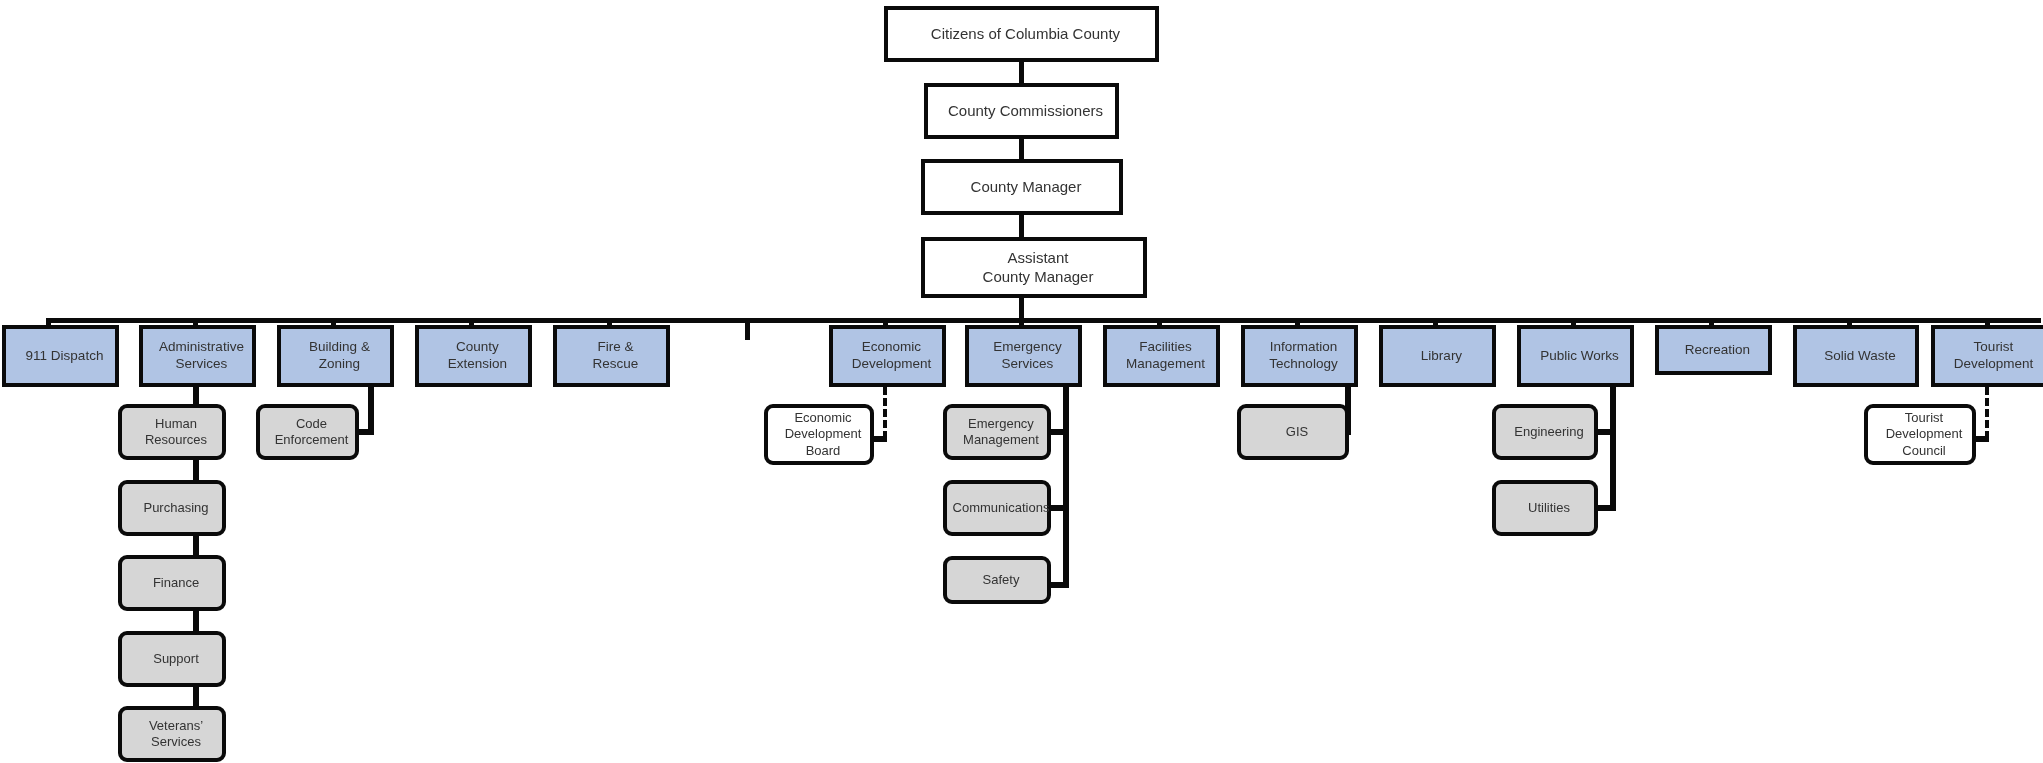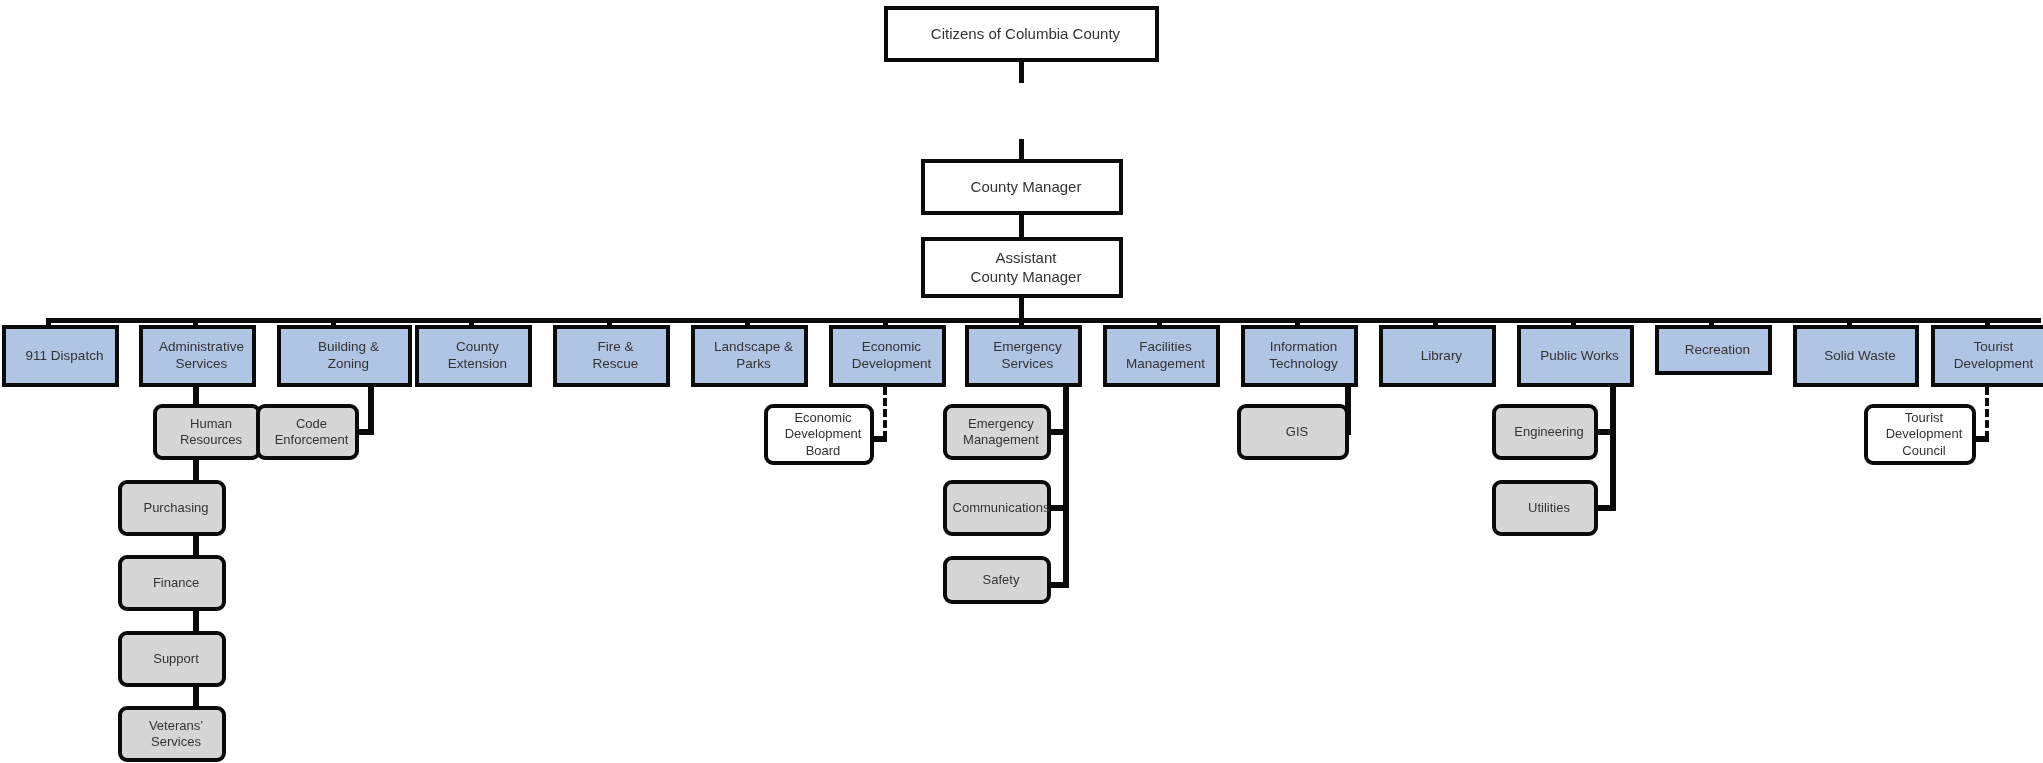--- a/index.html
+++ b/index.html
@@ -78,30 +78,33 @@
 <body>
 
 <div id="chart">
 
   <div class="node top" style="left:884px; top:6px; width:275px; height:56px;">
     <span class="label">Citizens of Columbia County</span>
   </div>
 
   <div class="conn" style="left:1019px; top:62px; width:5px; height:21px;"></div>
 
+  <div class="node top" style="left:924px; top:83px; width:195px; height:56px;">
+    <span class="label">County Commissioners</span>
+  </div>
 
   <div class="conn" style="left:1019px; top:139px; width:5px; height:20px;"></div>
 
   <div class="node top" style="left:921px; top:159px; width:202px; height:56px;">
     <span class="label">County Manager</span>
   </div>
 
   <div class="conn" style="left:1019px; top:215px; width:5px; height:22px;"></div>
 
-  <div class="node top" style="left:921px; top:237px; width:202px; height:61px;">
+  <div class="node top" style="left:921px; top:237px; width:226px; height:61px;">
     <span class="label">Assistant
 County Manager</span>
   </div>
 
   <div class="conn" style="left:1019px; top:298px; width:5px; height:20px;"></div>
 
   <div class="conn" style="left:46px; top:318px; width:1995px; height:5px;"></div>
 
   <div class="conn" style="left:46px; top:318px; width:5px; height:22px;"></div>
   <div class="conn" style="left:193px; top:318px; width:5px; height:22px;"></div>
@@ -119,35 +122,31 @@
   <div class="conn" style="left:1847px; top:318px; width:5px; height:22px;"></div>
   <div class="conn" style="left:1985px; top:318px; width:5px; height:22px;"></div>
 
   <div class="node dept" style="left:2px; top:325px; width:117px; height:62px;">
     <span class="label">911 Dispatch</span>
   </div>
   <div class="node dept" style="left:139px; top:325px; width:117px; height:62px;">
     <span class="label">Administrative
 Services</span>
   </div>
-  <div class="node dept" style="left:277px; top:325px; width:135px; height:62px;text-align:center;">
+  <div class="node dept" style="left:277px; top:325px; width:117px; height:62px;text-align:center;">
     <span class="label">Building &amp;
 Zoning</span>
   </div>
   <div class="node dept" style="left:415px; top:325px; width:117px; height:62px;">
     <span class="label">County
 Extension</span>
   </div>
   <div class="node dept" style="left:553px; top:325px; width:117px; height:62px;">
     <span class="label">Fire &amp;
 Rescue</span>
-  </div>
-  <div class="node dept" style="left:691px; top:325px; width:117px; height:62px;">
-    <span class="label">Landscape &amp;
-Parks</span>
   </div>
   <div class="node dept" style="left:829px; top:325px; width:117px; height:62px;">
     <span class="label">Economic
 Development</span>
   </div>
   <div class="node dept" style="left:965px; top:325px; width:117px; height:62px;">
     <span class="label">Emergency
 Services</span>
   </div>
   <div class="node dept" style="left:1103px; top:325px; width:117px; height:62px;">
@@ -176,21 +175,21 @@
   </div>
 
   <div class="conn" style="left:193px; top:387px; width:6px; height:345px;"></div>
 
   <div class="conn" style="left:172px; top:429px; width:25px; height:6px;"></div>
   <div class="conn" style="left:172px; top:505px; width:25px; height:6px;"></div>
   <div class="conn" style="left:172px; top:580px; width:25px; height:6px;"></div>
   <div class="conn" style="left:172px; top:656px; width:25px; height:6px;"></div>
   <div class="conn" style="left:172px; top:726px; width:25px; height:6px;"></div>
 
-  <div class="node sub" style="left:118px; top:404px; width:108px; height:56px;margin-left:35px;">
+  <div class="node sub" style="left:118px; top:404px; width:108px; height:56px;">
     <span class="label">Human Resources</span>
   </div>
   <div class="node sub" style="left:118px; top:480px; width:108px; height:56px;">
     <span class="label">Purchasing</span>
   </div>
   <div class="node sub" style="left:118px; top:555px; width:108px; height:56px;">
     <span class="label">Finance</span>
   </div>
   <div class="node sub" style="left:118px; top:631px; width:108px; height:56px;">
     <span class="label">Support</span>

